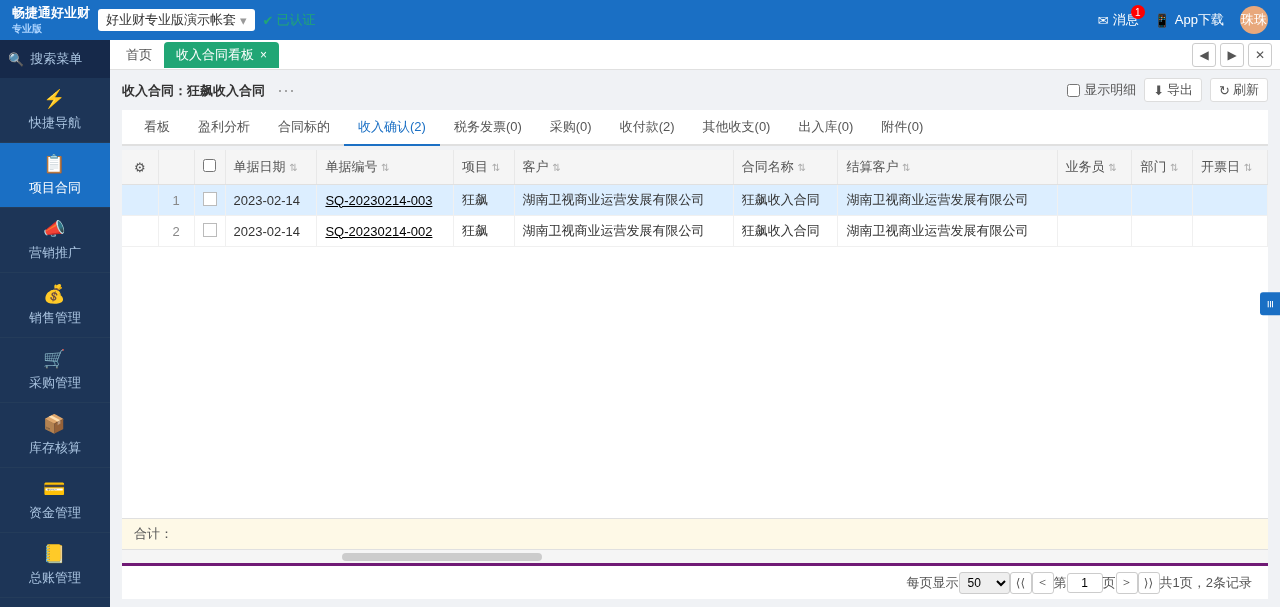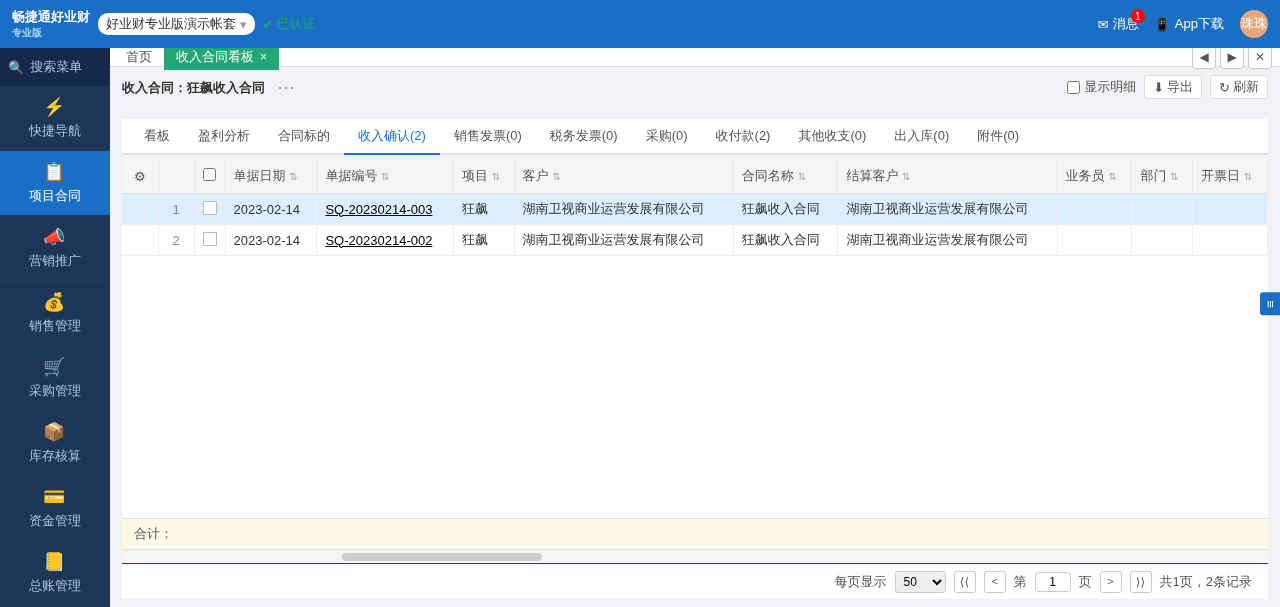--- a/index.html
+++ b/index.html
@@ -1,32 +1,32 @@
 <!DOCTYPE html>
 <html><head>
   <meta charset="utf-8">
   <style>
     * { box-sizing: border-box; margin: 0; padding: 0; font-family: 'Microsoft YaHei', Arial, sans-serif; font-size: 13px; }
     body { width: 1280px; height: 607px; overflow: hidden; display: flex; flex-direction: column; background: #f0f2f5; }
 
     
     .top-bar {
-      height: 48px;
+      height: 40px;
       background: #1a6fc4;
       display: flex;
       align-items: center;
       justify-content: space-between;
       padding: 0 12px;
       flex-shrink: 0;
     }
     .top-bar-left { display: flex; align-items: center; gap: 8px; }
     .top-bar-logo { color: #fff; font-size: 14px; font-weight: bold; }
     .top-bar-company {
       background: #fff;
-      border-radius: 10px;
+      border-radius: 3px;
       padding: 2px 8px;
       font-size: 12px;
       color: #333;
       display: flex; align-items: center; gap: 4px;
     }
     .top-bar-right { display: flex; align-items: center; gap: 16px; color: #fff; font-size: 12px; }
     .top-bar-right .icon-btn { display: flex; align-items: center; gap: 4px; cursor: pointer; position: relative; }
     .badge { background: red; color: #fff; border-radius: 50%; width: 14px; height: 14px; font-size: 10px; display: flex; align-items: center; justify-content: center; position: absolute; top: -6px; right: -6px; }
     .avatar { width: 28px; height: 28px; border-radius: 50%; background: #e8a87c; display: flex; align-items: center; justify-content: center; color: #fff; font-size: 12px; }
 
@@ -64,21 +64,21 @@
       border-bottom: 1px solid #243c5a;
     }
     .sidebar-item.active { background: #1a6fc4; color: #fff; }
     .sidebar-item .si-icon { font-size: 18px; }
 
     
     .content-area { flex: 1; display: flex; flex-direction: column; overflow: hidden; background: #f0f2f5; }
 
     
     .tab-bar {
-      height: 19px;
+      height: 30px;
       background: #fff;
       display: flex;
       align-items: center;
       padding: 0 8px;
       gap: 4px;
       border-bottom: 1px solid #e0e0e0;
       flex-shrink: 0;
     }
     .tab-home { color: #555; padding: 4px 8px; font-size: 13px; cursor: pointer; }
     .tab-item {
@@ -95,21 +95,21 @@
     .tab-nav-btn { width: 24px; height: 24px; border: 1px solid #ccc; border-radius: 3px; background: #fff; cursor: pointer; display: flex; align-items: center; justify-content: center; color: #555; font-size: 12px; }
 
     
     .page-content { flex: 1; overflow: hidden; display: flex; flex-direction: column; padding: 8px 12px; }
 
     
     .contract-header {
       display: flex;
       align-items: center;
       gap: 12px;
-      margin-bottom: 20px;
+      margin-bottom: 8px;
       flex-shrink: 0;
     }
     .contract-title { font-size: 16px; color: #333; font-weight: bold; }
     .contract-more { color: #999; cursor: pointer; font-size: 18px; }
     .status-btn {
       border: 1px solid #ccc;
       border-radius: 3px;
       padding: 2px 10px;
       font-size: 12px;
       cursor: pointer;
@@ -202,22 +202,21 @@
     }
 
     
     .pagination {
       height: 36px;
       background: #fff;
       display: flex;
       align-items: center;
       justify-content: flex-end;
       padding: 0 16px;
-      gap: 8px;
-      border-top: 1px solid #701a75;
+      border-top: 3px solid #701a75;
       flex-shrink: 0;
       font-size: 12px;
       color: #555;
     }
     .pagination select { border: 1px solid #ccc; border-radius: 3px; padding: 2px 4px; font-size: 12px; }
     .page-btn { width: 22px; height: 22px; border: 1px solid #ccc; border-radius: 3px; background: #fff; cursor: pointer; display: flex; align-items: center; justify-content: center; font-size: 12px; color: #555; }
     .page-input { width: 36px; border: 1px solid #ccc; border-radius: 3px; text-align: center; padding: 2px 4px; font-size: 12px; }
 
     
     .right-float-btn {
@@ -359,21 +358,20 @@
             <span>刷新</span>
           </div>
         </div>
       </div>
 
       <div class="inner-tabs" id="inner-tabs-container">
           <div class="inner-tab">看板</div>
           <div class="inner-tab">盈利分析</div>
           <div class="inner-tab">合同标的</div>
           <div class="inner-tab active">收入确认(2)</div>
-          <div class="inner-tab">销售发票(0)</div>
           <div class="inner-tab">税务发票(0)</div>
           <div class="inner-tab">采购(0)</div>
           <div class="inner-tab">收付款(2)</div>
           <div class="inner-tab">其他收支(0)</div>
           <div class="inner-tab">出入库(0)</div>
           <div class="inner-tab">附件(0)</div>
         </div>
 
       <div class="table-container">
         <div class="table-area">

